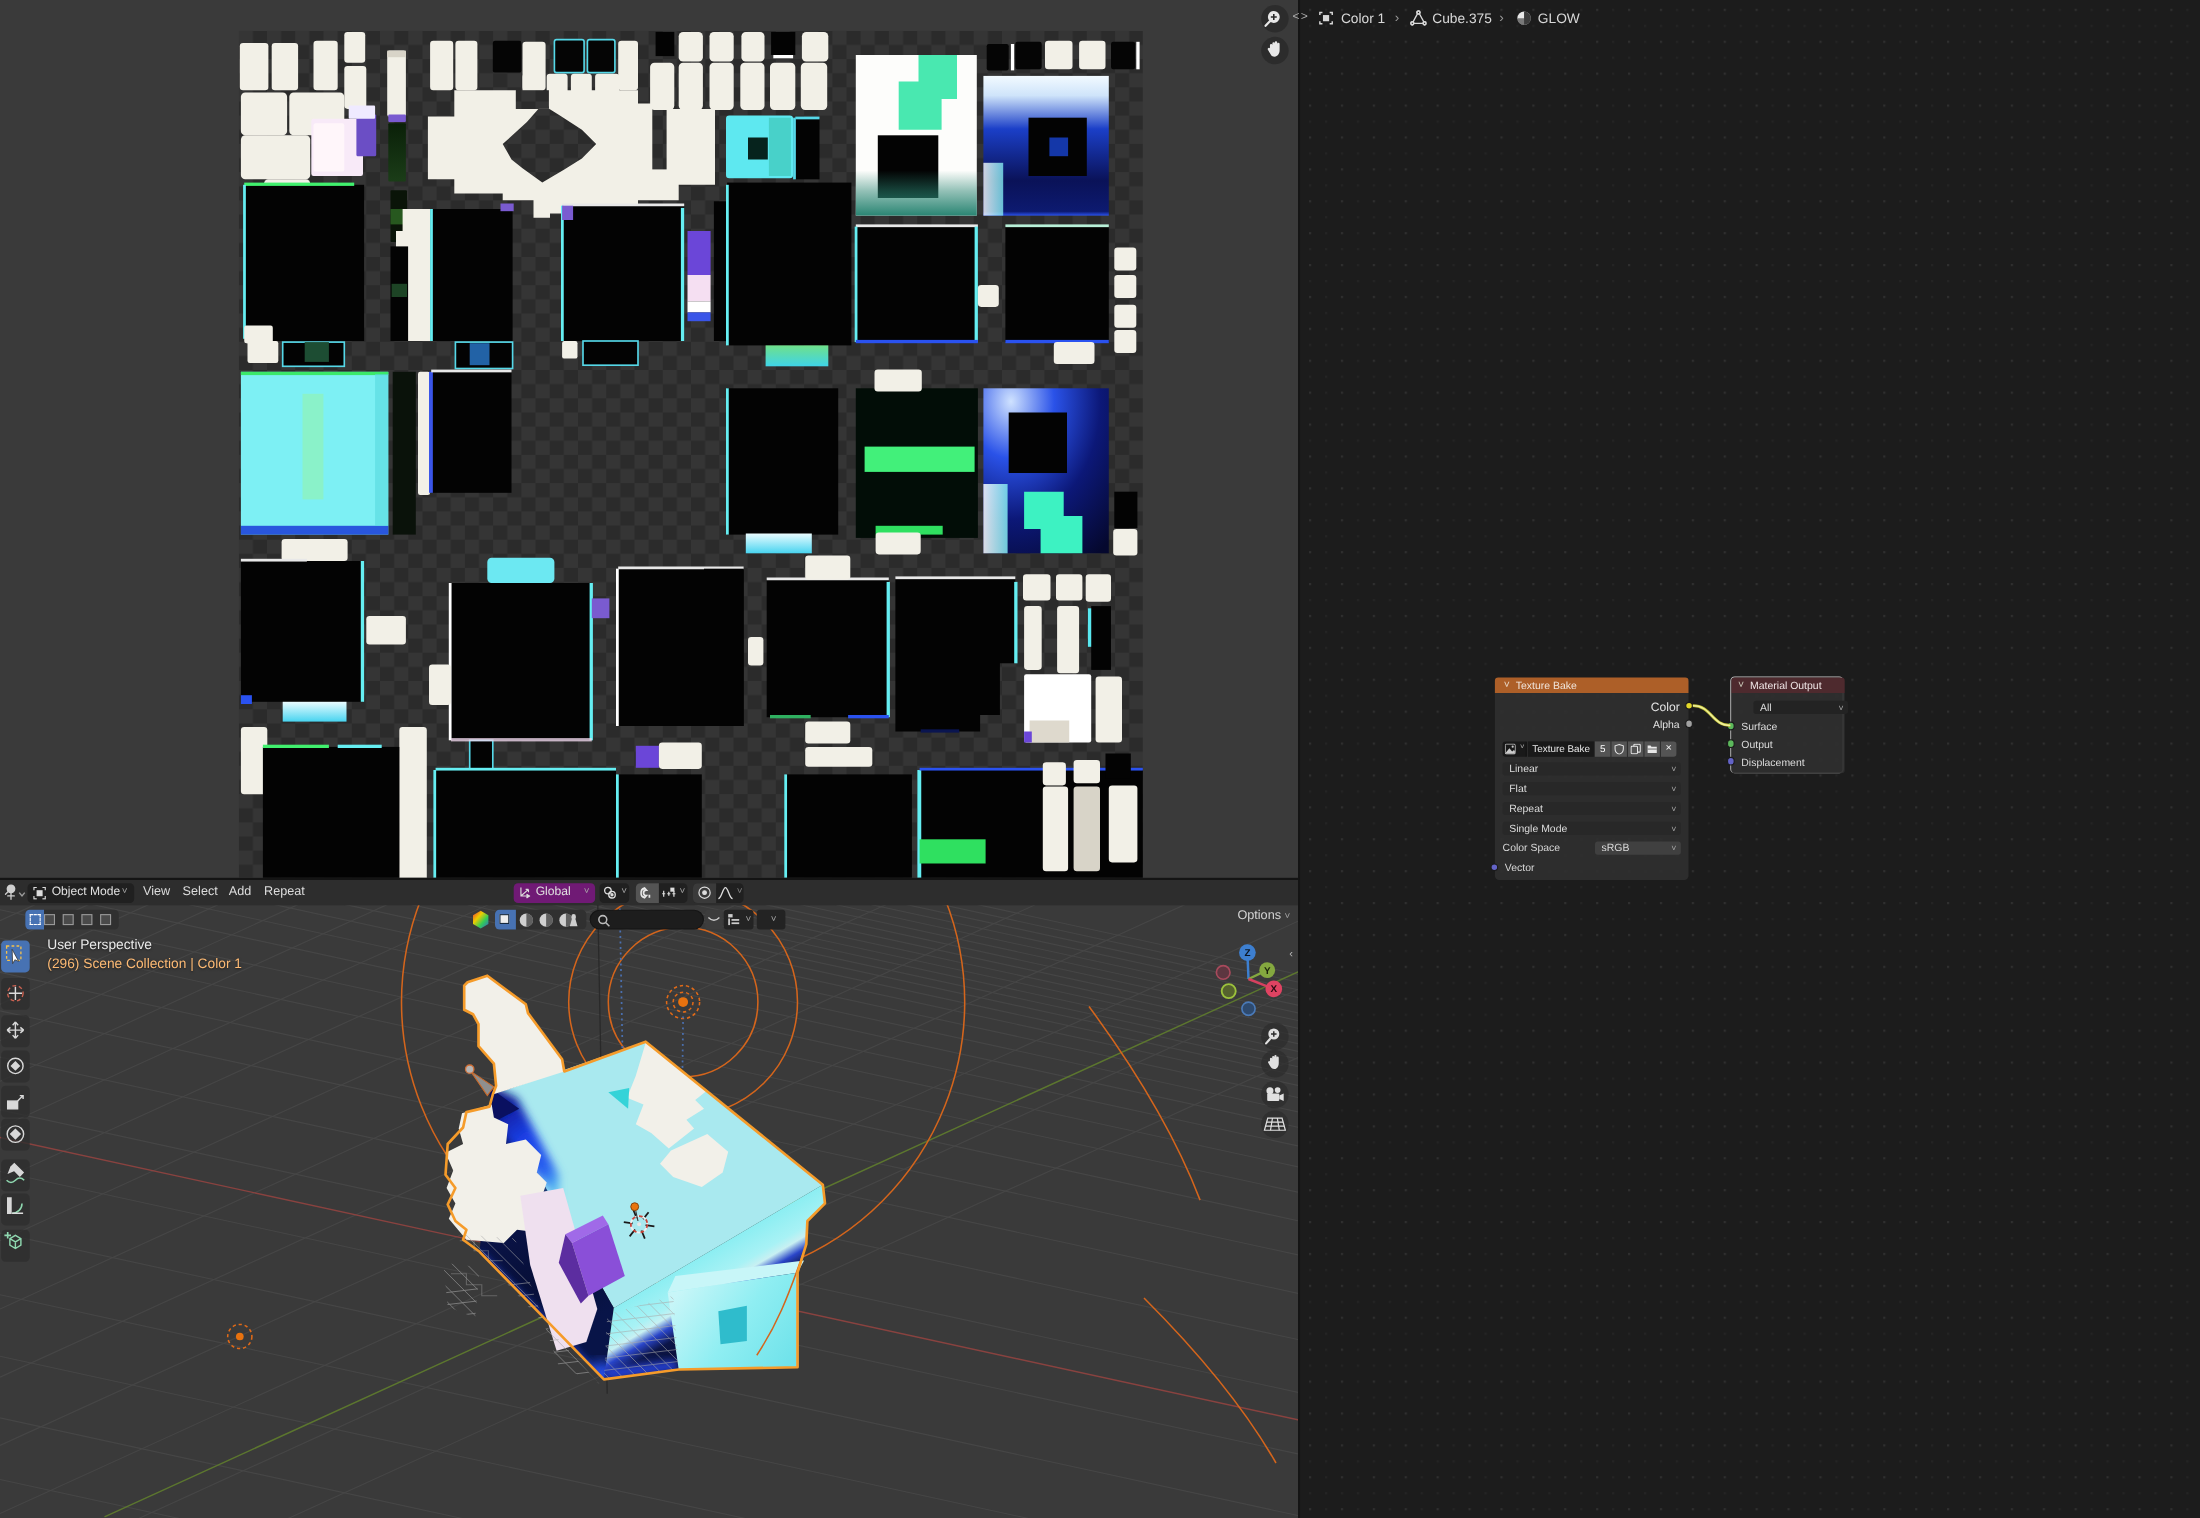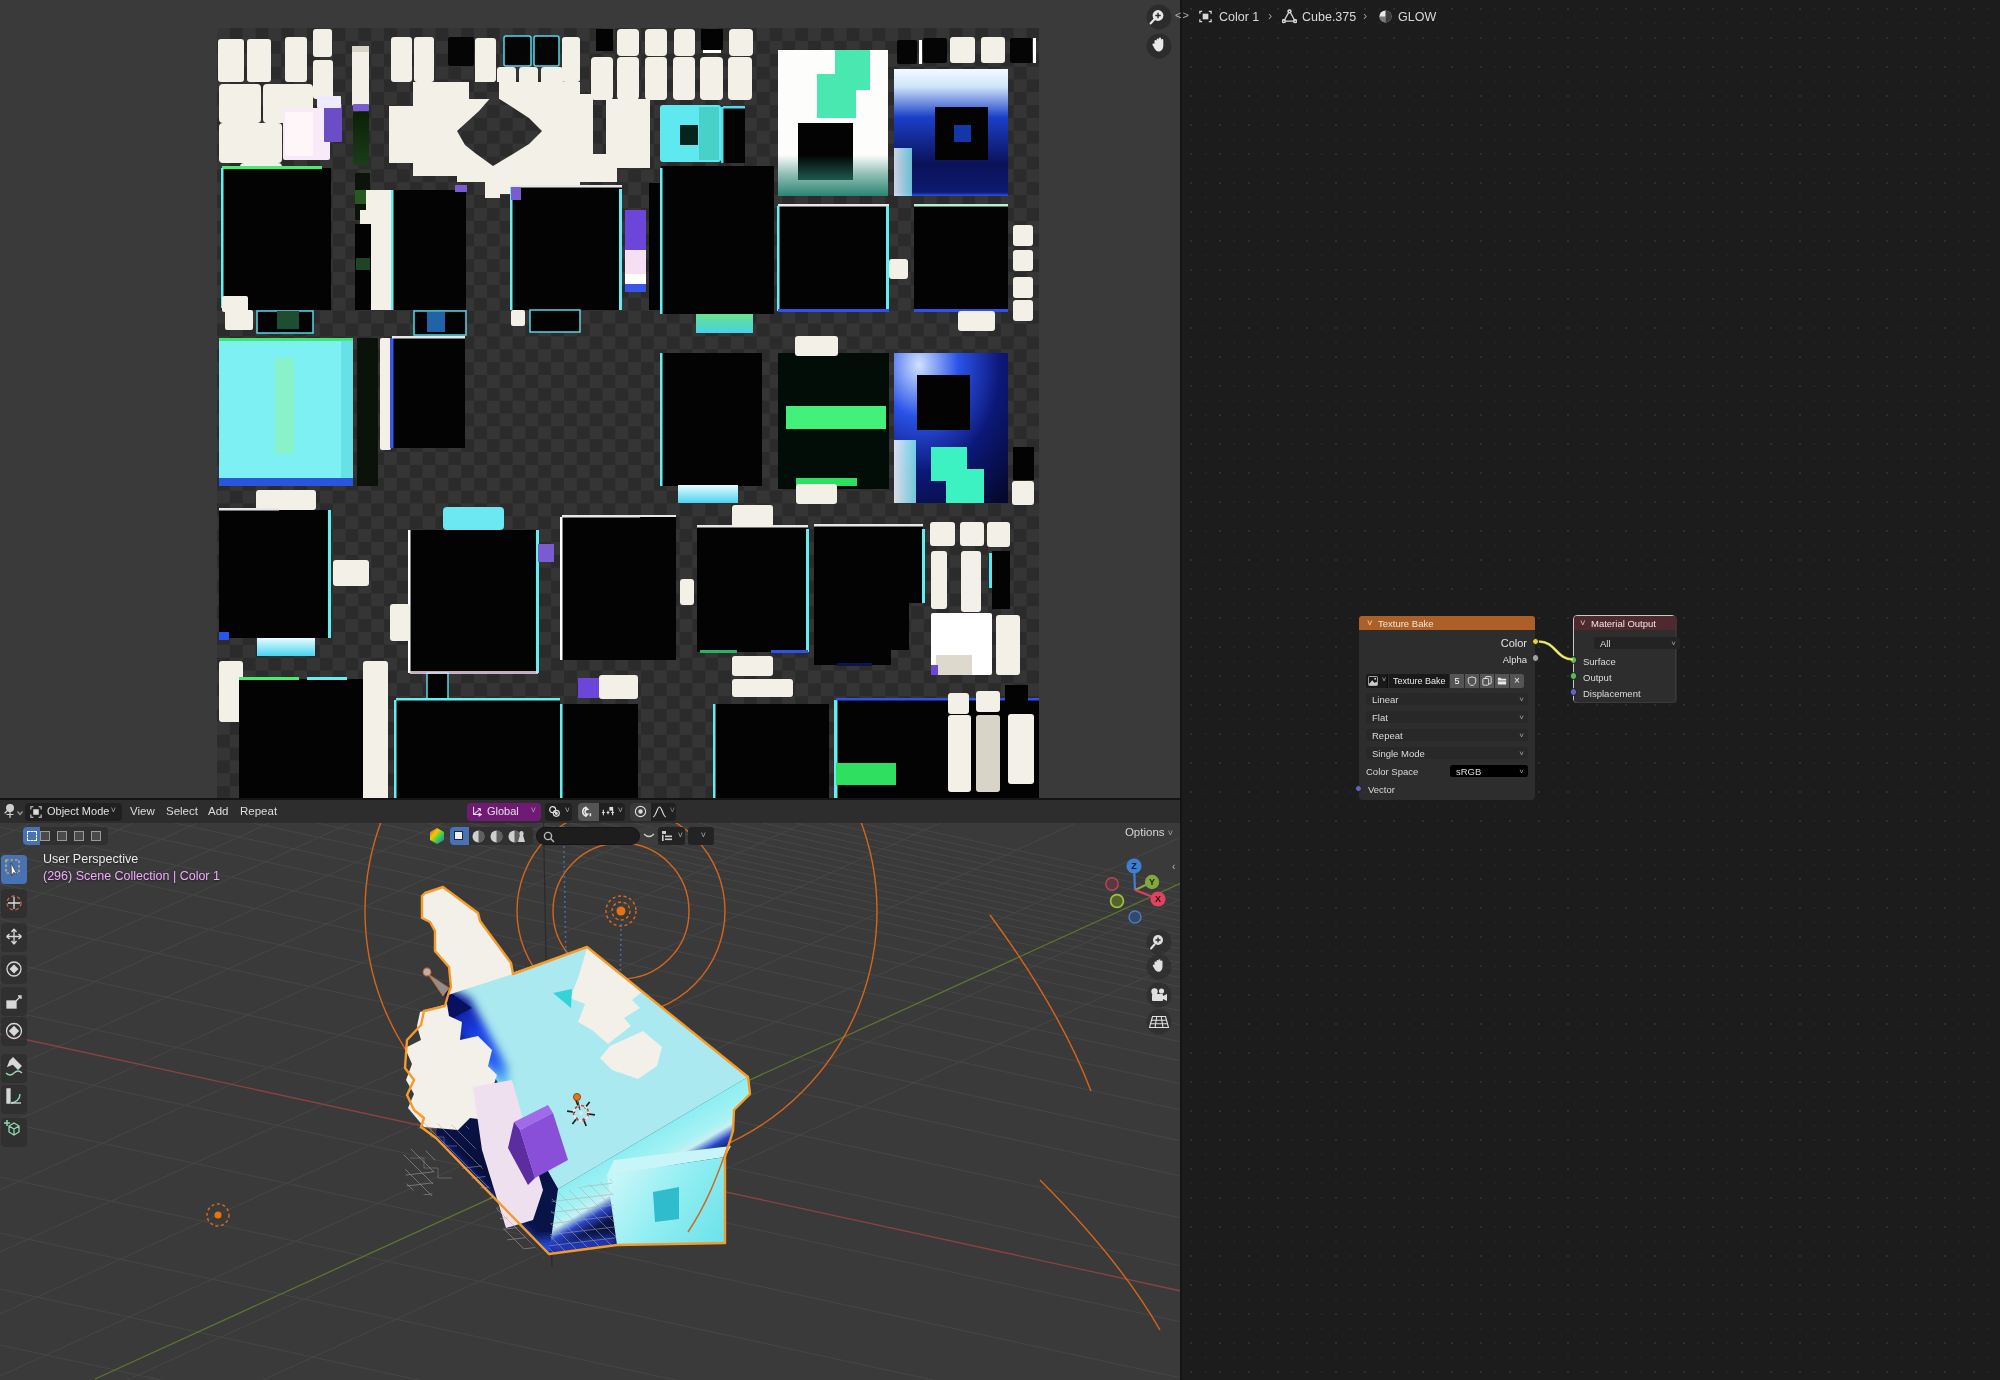--- a/index.html
+++ b/index.html
@@ -688,21 +688,21 @@
 <path d="M9,262 l8,8 3,-3 -8,-8 z M9,262 l-2,5 5,-2" fill="#d8d8d8"></path>
         <path d="M5,274 q4,4 8,0 q4,-4 8,0" stroke="#8fd8b0" stroke-width="1.4"></path>
 <path d="M6,290 v14 h3 v-14 z" fill="#d8d8d8"></path>
         <path d="M10,304 a9,9 0 0 0 9,-9" stroke="#8fd8b0" stroke-width="1.4"></path>
         <path d="M10,304 h10" stroke="#ddd"></path>
 <path d="M8,327 l5,-3 5,3 v6 l-5,3 -5,-3 z M8,327 l5,3 5,-3 M13,330 v6" stroke="#8fd8b0" stroke-width="1.3"></path>
         <path d="M6,321 v6 M3,324 h6" stroke="#8fd8b0" stroke-width="1.5"></path>
 </svg>
 </div>
 <div style="position:absolute;left:43px;top:53px;color:#eaeaea;font-size:12.5px;text-shadow:0 1px 2px rgba(0,0,0,0.5)">User Perspective</div>
-<div style="position:absolute;left:43px;top:70px;color:#f0abfc;font-size:12.5px;text-shadow:0 1px 2px rgba(0,0,0,0.5)">(296) Scene Collection | Color 1</div>
+<div style="position:absolute;left:43px;top:70px;color:#fdba74;font-size:12.5px;text-shadow:0 1px 2px rgba(0,0,0,0.5)">(296) Scene Collection | Color 1</div>
 </div>
 <div style="position:absolute;left:1180px;top:0;width:2px;height:1380px;background:#141414"></div>
 <div style="position:absolute;left:0;top:798px;width:1181px;height:2px;background:#141414"></div>
 <div style="position:absolute;left:1182px;top:0;width:818px;height:1380px;background:#1c1c1c">
 <svg width="818" height="1380" style="position:absolute;left:0;top:0">
 <defs>
         <pattern id="dots" width="29" height="29" patternUnits="userSpaceOnUse" patternTransform="translate(8,8)">
 <rect x="0" y="0" width="2" height="2" fill="#2f2f2f"></rect>
 <rect x="14.5" y="0" width="2" height="2" fill="#242424"></rect>
 <rect x="0" y="14.5" width="2" height="2" fill="#242424"></rect>
@@ -789,21 +789,21 @@
       </div>
 <div style="position:absolute;left:7px;top:113px;width:162px;height:11.5px;background:#282828;border-radius:2.5px;color:#dcdcdc;font-size:9.5px;line-height:11px">
         <span style="position:absolute;left:6px;top:0.5px">Repeat</span>
         <span style="position:absolute;right:4px;top:0.5px;color:#aaa;font-size:8px">˅</span>
       </div>
 <div style="position:absolute;left:7px;top:131px;width:162px;height:11.5px;background:#282828;border-radius:2.5px;color:#dcdcdc;font-size:9.5px;line-height:11px">
         <span style="position:absolute;left:6px;top:0.5px">Single Mode</span>
         <span style="position:absolute;right:4px;top:0.5px;color:#aaa;font-size:8px">˅</span>
       </div>
 <div style="position:absolute;left:7px;top:149.5px;color:#d8d8d8;font-size:9.5px">Color Space</div>
-<div style="position:absolute;left:91px;top:149px;width:78px;height:11.5px;background:#000000;border-radius:2.5px;color:#dcdcdc;font-size:9.5px;line-height:11px">
+<div style="position:absolute;left:91px;top:149px;width:78px;height:11.5px;background:#404040;border-radius:2.5px;color:#dcdcdc;font-size:9.5px;line-height:11px">
         <span style="position:absolute;left:6px;top:0.5px">sRGB</span>
         <span style="position:absolute;right:4px;top:0.5px;color:#aaa;font-size:8px">˅</span>
       </div>
 <div style="position:absolute;left:9px;top:168px;color:#d8d8d8;font-size:9.5px">Vector</div>
 <div style="position:absolute;left:172.5px;top:21.6px;width:7.5px;height:7.5px;border-radius:50%;background:#e3d82a;border:1px solid #1a1a1a"></div>
 <div style="position:absolute;left:172.5px;top:38px;width:7.5px;height:7.5px;border-radius:50%;background:#a1a1a1;border:1px solid #1a1a1a"></div>
 <div style="position:absolute;left:-4.5px;top:168.5px;width:7.5px;height:7.5px;border-radius:50%;background:#6363c7;border:1px solid #1a1a1a"></div>
 </div>
 <div style="position:absolute;left:391px;top:615px;width:103px;height:88px;border:1px solid #c8c8c8;border-radius:4px">
 <div style="position:absolute;left:0;top:0;width:103px;height:14px;background:#4e2a2e;border-radius:3px 3px 0 0;color:#efe5e5;font-size:9.5px">

